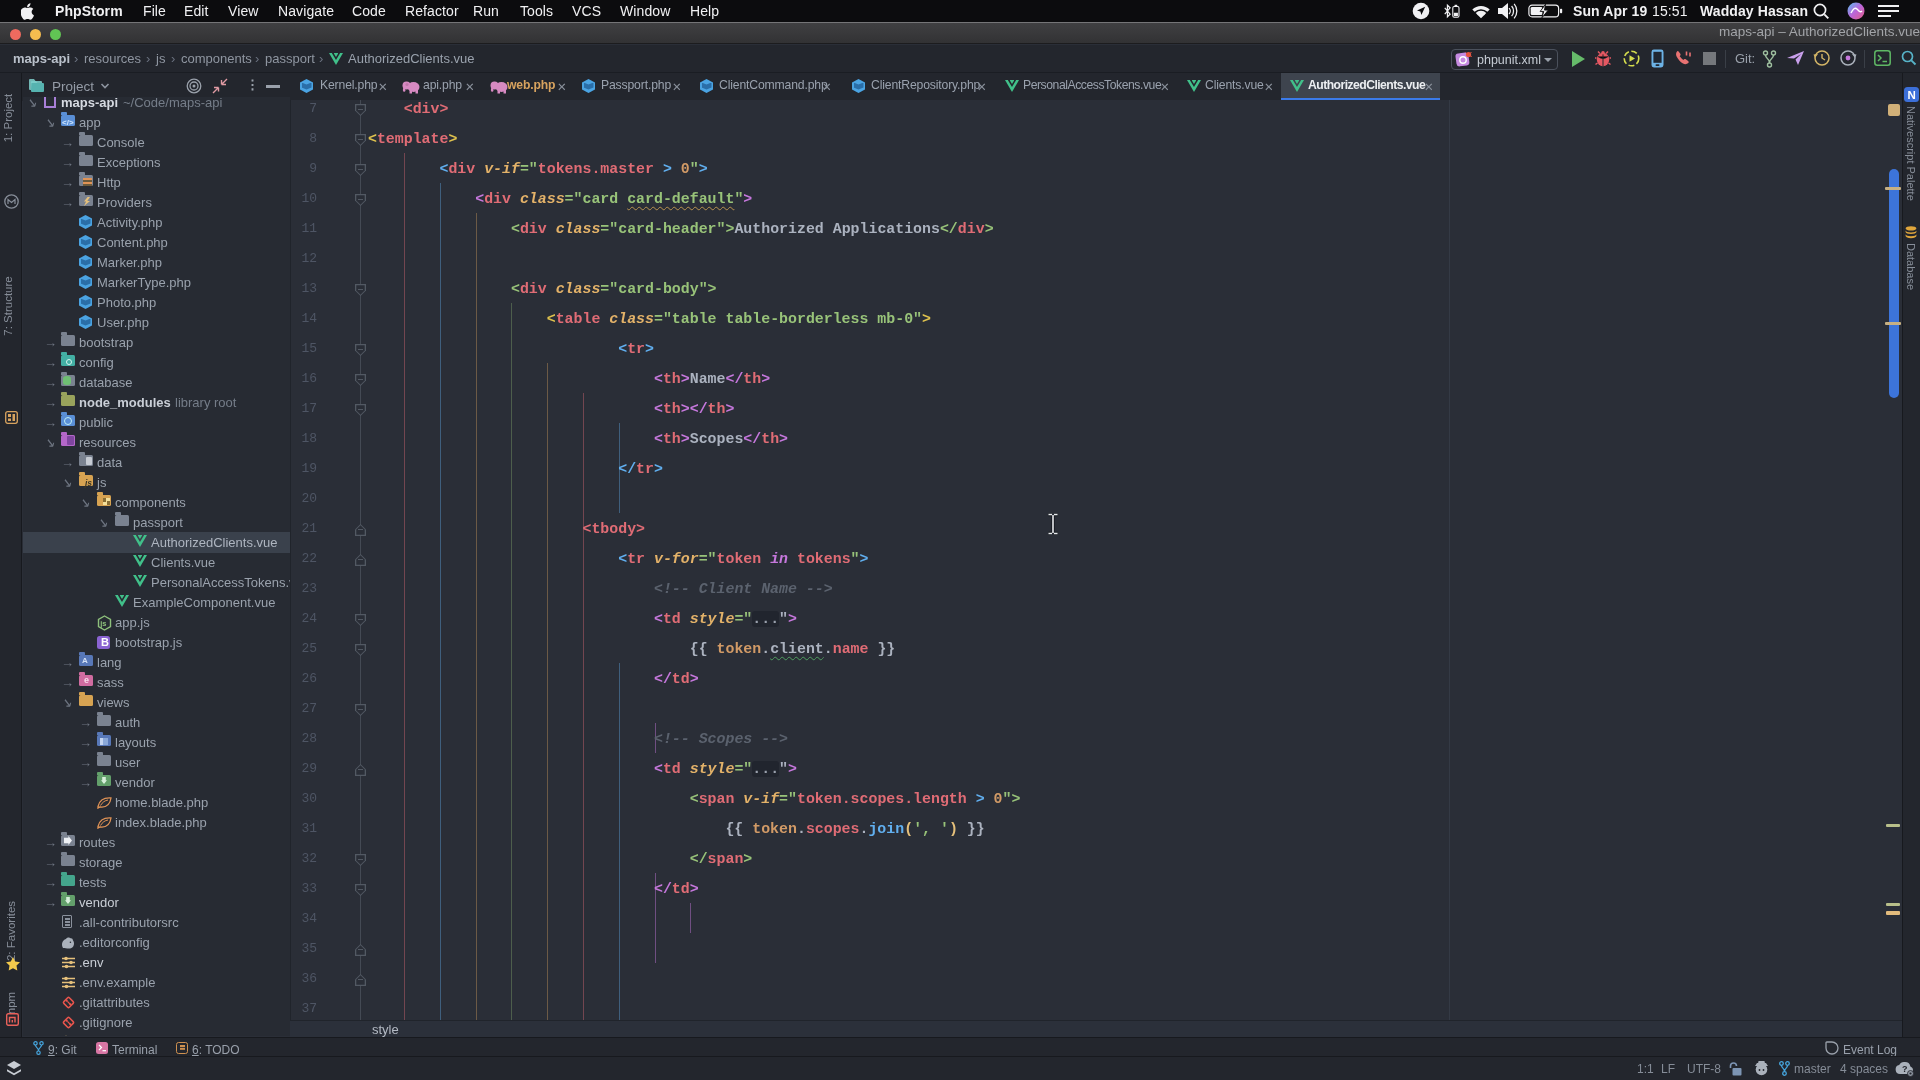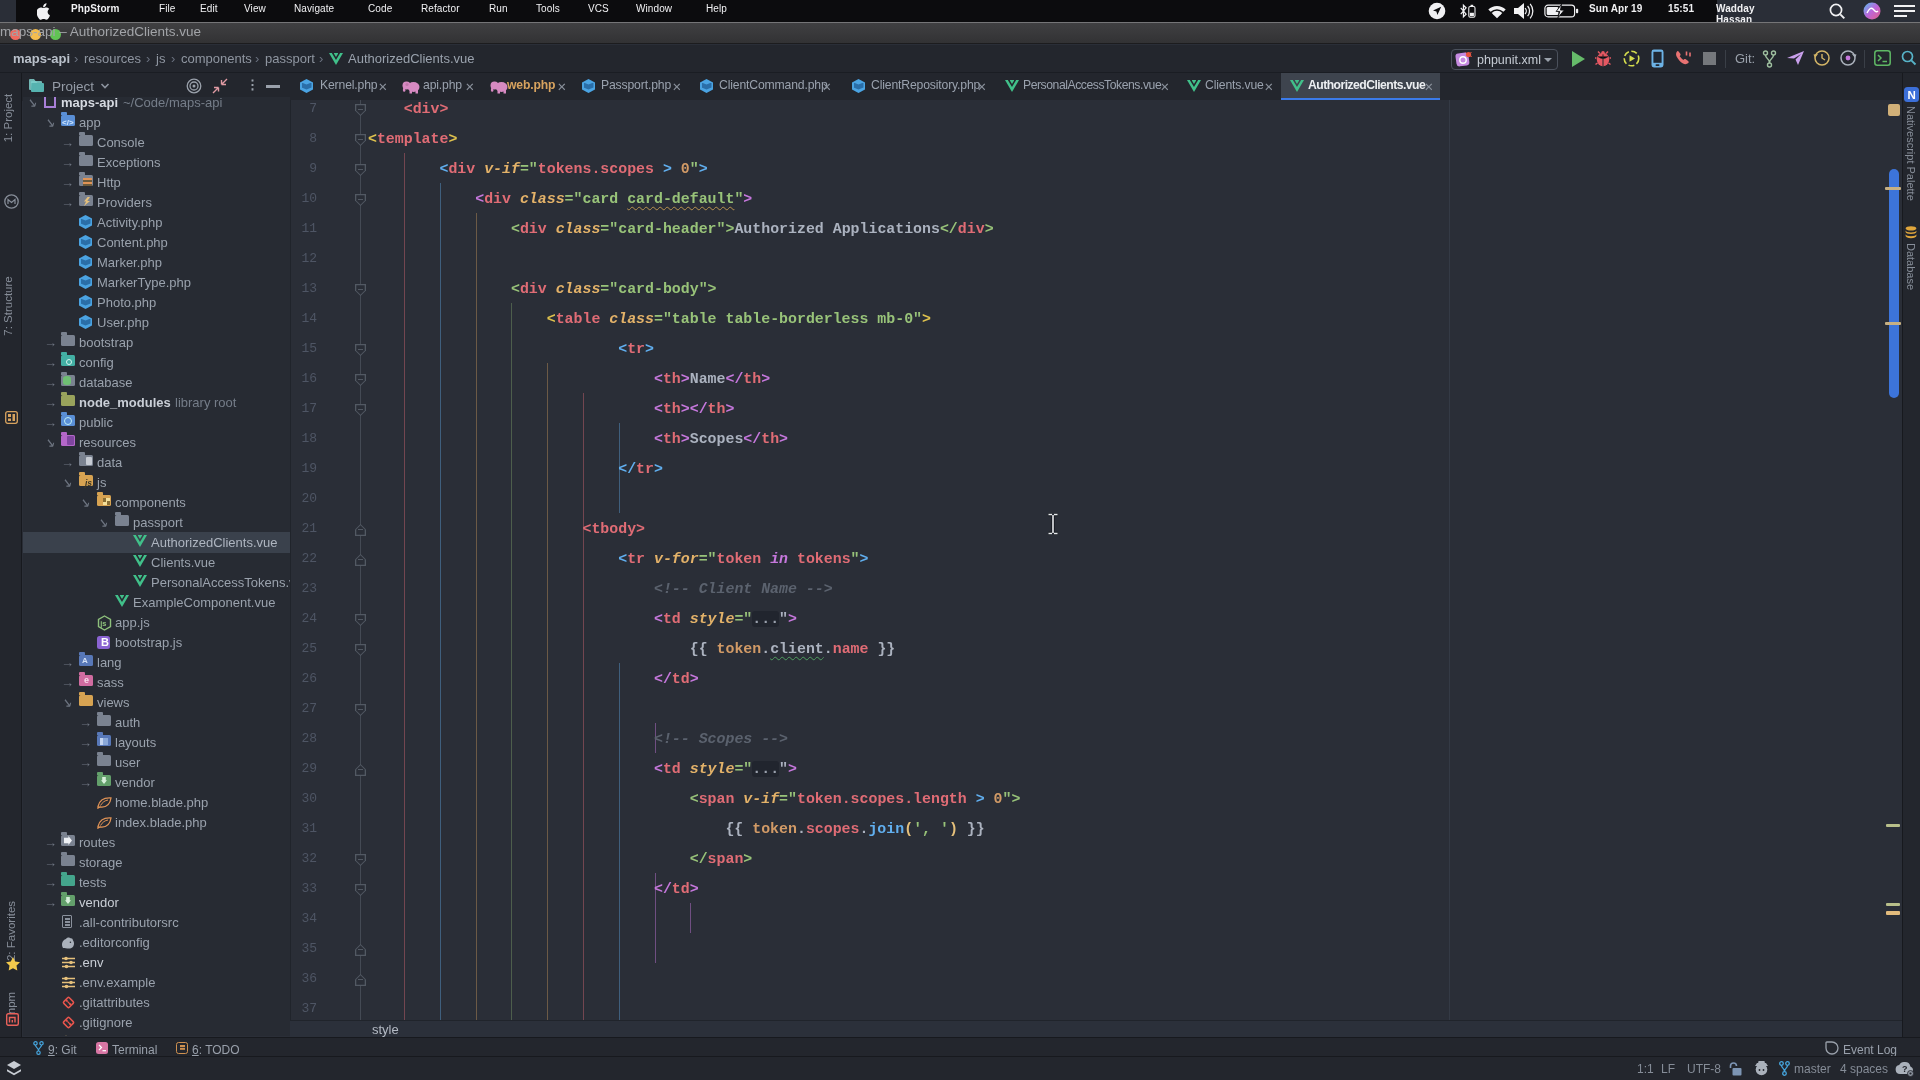--- a/index.html
+++ b/index.html
@@ -1,24 +1,24 @@
 <!DOCTYPE html>
 <html><head><meta charset="utf-8">
 <style>
 *{margin:0;padding:0;box-sizing:border-box}
 html,body{width:1920px;height:1080px;overflow:hidden;background:#2a2e37;font-family:"Liberation Sans",sans-serif}
 .abs{position:absolute}
 #stage{position:relative;width:1920px;height:1080px}
 
-#menubar{position:absolute;left:16px;top:0;width:1701px;height:22px;background:#0c0c0e;color:#f1f1f3;font-size:10px}
+#menubar{position:absolute;left:0;top:0;width:1920px;height:22px;background:#0c0c0e;color:#f1f1f3;font-size:14px}
 #menubar .mi{position:absolute;top:3px;font-weight:500;letter-spacing:.1px}
 
 #titlebar{position:absolute;left:0;top:22px;width:1920px;height:22px;background:linear-gradient(#404042,#323234);border-top:1px solid #757577;border-bottom:1px solid #1c1c1e}
 .tl{position:absolute;top:6px;width:11px;height:11px;border-radius:50%}
-#titletext{position:absolute;top:1px;left:0;width:1920px;text-align:left;color:#a2a4a8;font-size:13.5px;font-weight:500}
+#titletext{position:absolute;top:1px;left:0;width:1920px;text-align:right;color:#a2a4a8;font-size:13.5px;font-weight:500}
 
 #toolbar{position:absolute;left:0;top:45px;width:1920px;height:28px;background:#23262d;border-bottom:1px solid #1a1d23;color:#8f96a1;font-size:13px}
 #toolbar .bc{position:absolute;top:6px}
 
 #tabrow{position:absolute;left:0;top:73px;width:1920px;height:28px;background:#23262d}
 .tab{position:absolute;top:0;height:25px;font-size:12.2px;letter-spacing:-.15px;color:#9aa2ae;white-space:nowrap}
 .tab .tx{position:absolute;top:5px}
 .cl{top:6.5px!important;color:#8a919c;font-size:11.5px}
 #activetab{position:absolute;left:1281px;top:0px;width:159px;height:25px;background:#3e444e}
 #activeunderline{position:absolute;left:1281px;top:25px;width:159px;height:3px;background:#3b7bea}
@@ -113,21 +113,21 @@
         <path fill="#f1f1f3" d="M0 5h4l6-5v16l-6-5H0z"></path>
         <path stroke="#f1f1f3" stroke-width="1.5" fill="none" d="M13 4.5a5 5 0 0 1 0 7M16 2a9 9 0 0 1 0 12M19 -0.5a13 13 0 0 1 0 17" transform="scale(.85) translate(0,1.5)"></path>
       </svg>
     <svg class="abs" style="left:1528px;top:3px" width="36" height="16" viewBox="0 0 40 16">
         <rect x="1" y="1.5" width="33" height="13" rx="3.5" stroke="#f1f1f3" stroke-width="1.3" fill="none"></rect>
         <rect x="35.5" y="5.5" width="2.5" height="5" rx="1" fill="#f1f1f3"></rect>
         <rect x="3" y="3.5" width="13" height="9" rx="1.5" fill="#f1f1f3"></rect>
         <path fill="#f1f1f3" stroke="#0c0c0e" stroke-width="1" d="M19.5 0.5 13.5 8.5h4l-2 7 7-8.5h-4.2z"></path>
       </svg>
   <div class="mi" style="left:1573px;font-weight:600">Sun Apr 19</div>
-  <div class="mi" style="left:1652px;font-weight:700">15:51</div>
+  <div class="mi" style="left:1652px;font-weight:400">15:51</div>
   <div class="mi" style="left:1700px;font-weight:600">Wadday Hassan</div>
   <svg class="abs" style="left:1813px;top:3px" width="17" height="17" viewBox="0 0 17 17">
         <circle cx="7" cy="7" r="5.6" stroke="#f1f1f3" stroke-width="1.7" fill="none"></circle>
         <path stroke="#f1f1f3" stroke-width="1.9" d="m11.3 11.3 4 4"></path>
       </svg>
   <svg class="abs" style="left:1847px;top:2px" width="18" height="18" viewBox="0 0 18 18">
         <defs>
           <linearGradient id="siri" x1="0" y1="0" x2="1" y2="1">
             <stop offset="0" stop-color="#57c1f0"></stop>
             <stop offset=".5" stop-color="#bb65d9"></stop>
@@ -758,21 +758,21 @@
         <u></u>
       </div>
 <div class="pent pu" style="top:874px">
         <i class="po"></i>
         <i class="pi"></i>
         <u></u>
       </div>
 <div id="code">
 <div>    <span class="r">&lt;div&gt;</span></div>
 <div><span class="d1">&lt;</span><span class="r">template</span><span class="d1">&gt;</span></div>
-<div>        <span class="b">&lt;</span><span class="r">div</span> <span class="ga">v-if</span><span class="g">="</span><span class="r">tokens.scopes</span><span class="b"> &gt; </span><span class="o">0</span><span class="g">"</span><span class="b">&gt;</span></div>
+<div>        <span class="b">&lt;</span><span class="r">div</span> <span class="ga">v-if</span><span class="g">="</span><span class="r">tokens.master</span><span class="b"> &gt; </span><span class="o">0</span><span class="g">"</span><span class="b">&gt;</span></div>
 <div>            <span class="p">&lt;</span><span class="r">div</span> <span class="ga">class</span><span class="g">=</span><span class="g">"card <span class="cdu">card-default</span>"</span><span class="p">&gt;</span></div>
 <div>                <span class="d5">&lt;</span><span class="r">div</span> <span class="ga">class</span><span class="g">=</span><span class="g">"card-header"</span><span class="d5">&gt;</span><span class="w">Authorized Applications</span><span class="d5">&lt;/</span><span class="r">div</span><span class="d5">&gt;</span></div>
 <div></div>
 <div>                <span class="d5">&lt;</span><span class="r">div</span> <span class="ga">class</span><span class="g">=</span><span class="g">"card-body"</span><span class="d5">&gt;</span></div>
 <div>                    <span class="d1">&lt;</span><span class="r">table</span> <span class="ga">class</span><span class="g">=</span><span class="g">"table table-borderless mb-0"</span><span class="d1">&gt;</span></div>
 <div>                            <span class="b">&lt;</span><span class="r">tr</span><span class="b">&gt;</span></div>
 <div>                                <span class="p">&lt;</span><span class="r">th</span><span class="p">&gt;</span><span class="w">Name</span><span class="p">&lt;/</span><span class="r">th</span><span class="p">&gt;</span></div>
 <div>                                <span class="p">&lt;</span><span class="r">th</span><span class="p">&gt;&lt;/</span><span class="r">th</span><span class="p">&gt;</span></div>
 <div>                                <span class="p">&lt;</span><span class="r">th</span><span class="p">&gt;</span><span class="w">Scopes</span><span class="p">&lt;/</span><span class="r">th</span><span class="p">&gt;</span></div>
 <div>                            <span class="b">&lt;/</span><span class="r">tr</span><span class="b">&gt;</span></div>

